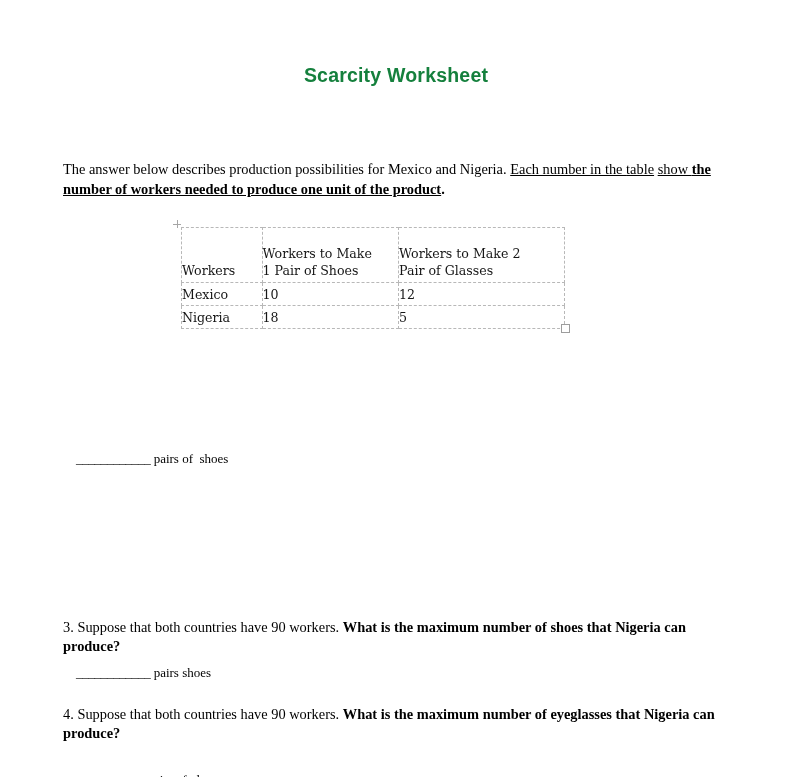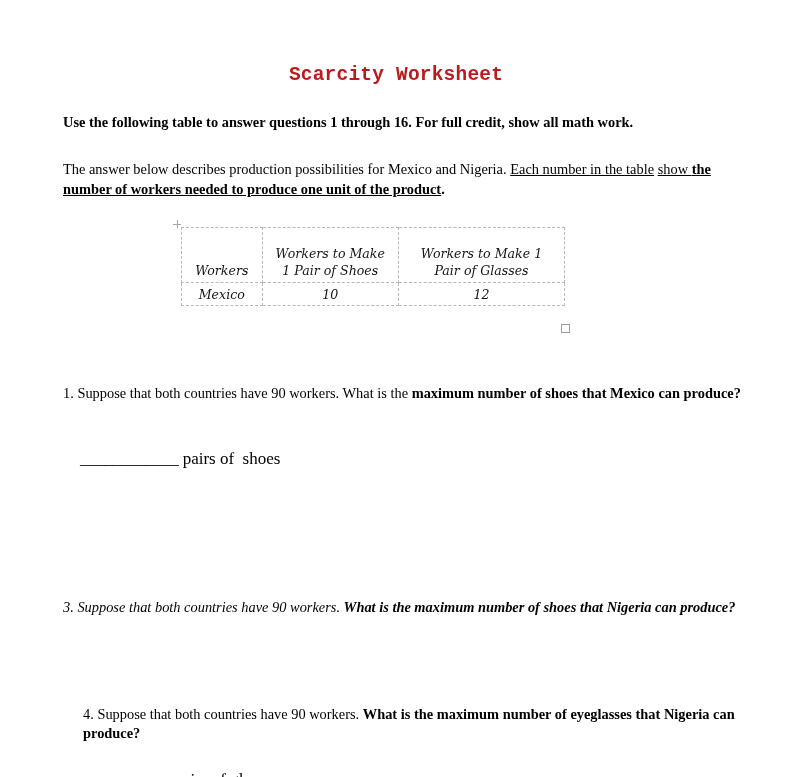--- a/index.html
+++ b/index.html
@@ -24,24 +24,24 @@
     height: 777px;
   }
 
   
   .doc-title {
     position: absolute;
     left: 0;
     top: 64px;
     width: 792px;
     text-align: center;
-    font-family: Liberation Mono, monospace;
+    font-family: Liberation Sans, sans-serif;
     font-weight: bold;
     font-size: 19.5px;
-    color: #b91c1c;
+    color: #15803d;
     letter-spacing: 0.2px;
   }
 
   
   .para {
     position: absolute;
     left: 63px;
     font-size: 14.4px;
     line-height: 20px;
     width: 670px;
@@ -63,23 +63,22 @@
   table.prod-table {
     border-collapse: collapse;
     width: 384px;
     font-family: "DejaVu Serif", serif;
     font-size: 12.6px;
     color: #161616;
   }
   table.prod-table td {
     border: 1px dashed #b8b8b8;
     padding: 0;
-    text-align: center;
+    text-align: left;
     vertical-align: bottom;
-    font-style: italic;
   }
   table.prod-table tr.header-row td {
     height: 51px;
     vertical-align: bottom;
     padding-bottom: 3px;
     line-height: 17px;
   }
   table.prod-table tr.data-row td {
     height: 21px;
     line-height: 19px;
@@ -130,89 +129,93 @@
   .question {
     position: absolute;
     left: 63px;
     width: 680px;
     font-size: 14.4px;
     line-height: 18.5px;
   }
   .answer-line {
     position: absolute;
     left: 63px;
-    font-size: 17px;
+    font-size: 13px;
     line-height: 18px;
     white-space: pre;
   }
   .blank {
     letter-spacing: -0.3px;
   }
 
   #question-1     { top: 384px; }
   #answer-line-1  { top: 432px; }
   #question-2     { top: 491px; }
   #answer-line-2  { top: 539px; }
-  #question-3     { top: 598px; font-style: italic; }
+  #question-3     { top: 618px; }
   #answer-line-3  { top: 646px; }
-  #question-4     { top: 705px; margin-left: 20px; }
+  #question-4     { top: 705px; }
   #answer-line-4  { top: 753px; }
 </style>
 </head>
 <body>
 
 <div class="page">
 
   <div class="doc-title">Scarcity Worksheet</div>
 
-  <div class="para" id="instruction-line">Use the following table to answer questions 1 through 16.   For full credit, show all math work.</div>
 
   <div class="para" id="table-desc">
     <span>The answer below describes production possibilities for Mexico and Nigeria.  </span><span class="u">Each number in the </span><span class="u">table</span>
     <span class="u">show </span><span class="bu">the number of workers needed to produce one unit of the product</span><span class="b">.</span>
   </div>
 
   <div class="table-move-handle"></div>
 
   <div class="table-wrap">
     <table class="prod-table">
       <tbody>
         <tr class="header-row">
           <td class="col-country">Workers</td>
           <td class="col-shoes">
             <div>Workers to Make</div>
             <div>1 Pair of Shoes</div>
           </td>
           <td class="col-glasses">
-            <div>Workers to Make 1</div>
+            <div>Workers to Make 2</div>
             <div>Pair of Glasses</div>
           </td>
         </tr>
         <tr class="data-row">
           <td class="col-country">Mexico</td>
           <td class="col-shoes">10</td>
           <td class="col-glasses">12</td>
         </tr>
+        <tr class="data-row">
+          <td class="col-country">Nigeria</td>
+          <td class="col-shoes">18</td>
+          <td class="col-glasses">5</td>
+        </tr>
       </tbody>
     </table>
   </div>
 
   <div class="table-resize-handle"></div>
 
-  <div class="question" id="question-1">
-    <span>1.</span><span>  Suppose that both countries have 90 workers.   What is the </span><span class="b">maximum number of shoes that Mexico can produce?</span>
-  </div>
   <div class="answer-line" id="answer-line-1">
     <span class="blank">____________</span><span> pairs of  shoes</span>
   </div>
 
 
   <div class="question" id="question-3">
     <span>3.</span><span>   Suppose that both countries have 90 workers.  </span><span class="b"> What is the maximum number of shoes that Nigeria can produce?</span>
   </div>
+  <div class="answer-line" id="answer-line-3">
+    <span class="blank">____________</span><span> pairs shoes</span>
+  </div>
 
   <div class="question" id="question-4">
     <span>4.</span><span>  Suppose that both countries have 90 workers.  </span><span class="b"> What is the maximum number of eyeglasses that Nigeria can produce?</span>
   </div>
   <div class="answer-line" id="answer-line-4">
     <span class="blank">___________</span><span> pairs of glasses</span>
   </div>
 
 </div>
 

